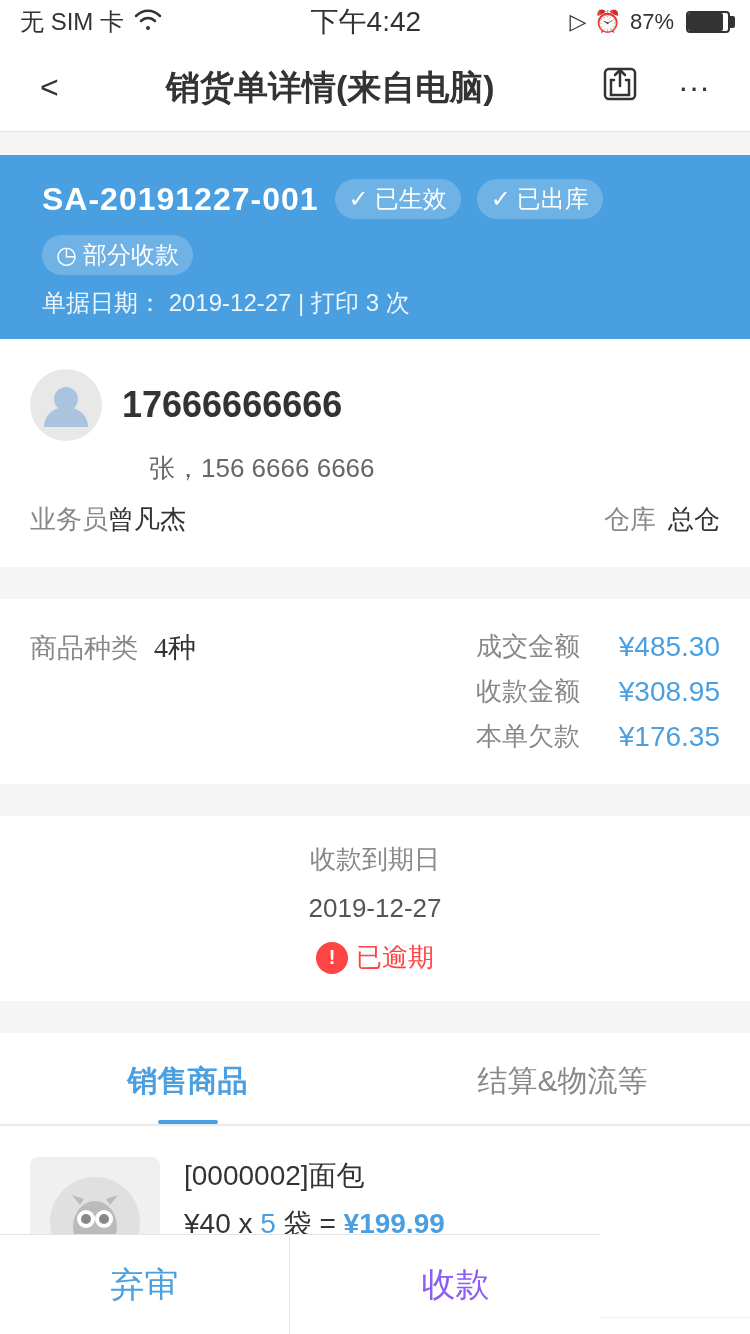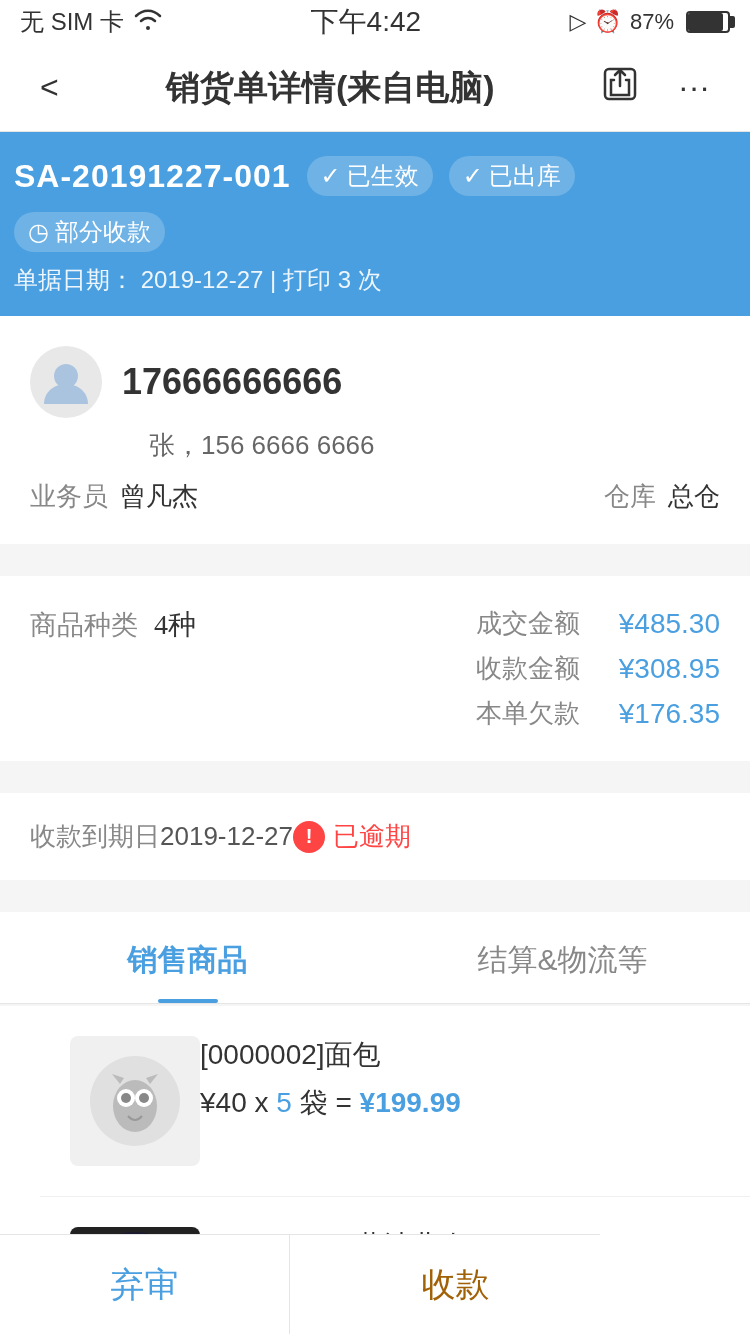--- a/index.html
+++ b/index.html
@@ -85,22 +85,23 @@
     }
     .nav-actions {
       display: flex;
       align-items: center;
       gap: 20px;
     }
 
     
     .order-header {
       background: #4a9fe0;
-      padding: 24px 14px 20px;
+      padding: 24px 42px 20px;
       color: #fff;
+      margin-top: 23px;
     }
     .order-header-row1 {
       display: flex;
       align-items: center;
       gap: 16px;
       margin-bottom: 12px;
       flex-wrap: wrap;
     }
     .order-id {
       font-size: 32px;
@@ -161,21 +162,20 @@
     }
     .customer-info-row {
       display: flex;
       align-items: center;
       margin-left: 0;
       font-size: 26px;
       color: #555;
     }
     .customer-info-row .label {
       color: #888;
-      margin-right: 12px;
     }
     .customer-info-row .value {
       color: #333;
       font-weight: 500;
     }
     .customer-info-row .spacer {
       flex: 1;
     }
 
     
@@ -227,22 +227,24 @@
       text-align: right;
     }
 
     
     .due-section {
       background: #fff;
       padding: 26px 30px;
       margin-bottom: 16px;
       display: flex;
       align-items: center;
+      gap: 16px;
       font-size: 26px;
       color: #555;
+      flex-direction: column;
     }
     .due-label {
       color: #888;
     }
     .overdue-badge {
       display: inline-flex;
       align-items: center;
       gap: 8px;
       color: #ff4444;
       font-size: 26px;
@@ -295,21 +297,21 @@
     
     .products-section {
       background: #fff;
       margin-top: 2px;
     }
     .product-item {
       display: flex;
       align-items: flex-start;
       padding: 30px;
       border-bottom: 1px solid #f0f0f0;
-      margin-left: 40px;
+      gap: 24px;
     }
     .product-img {
       width: 130px;
       height: 130px;
       background: #f0f0f0;
       border-radius: 8px;
       flex-shrink: 0;
       display: flex;
       align-items: center;
       justify-content: center;
@@ -367,21 +369,21 @@
       justify-content: center;
       font-size: 34px;
       font-weight: 500;
       cursor: pointer;
     }
     .bottom-btn.cancel {
       color: #4a9fe0;
       border-right: 1px solid #e5e5e5;
     }
     .bottom-btn.confirm {
-      color: #a16207;
+      color: #8b5cf6;
     }
   </style>
 </head>
 <body>
 
 <div class="status-bar">
   <div class="status-bar-left">
     <span>无 SIM 卡</span>
     <span>
       <svg width="28" height="22" viewBox="0 0 28 22" fill="none">

